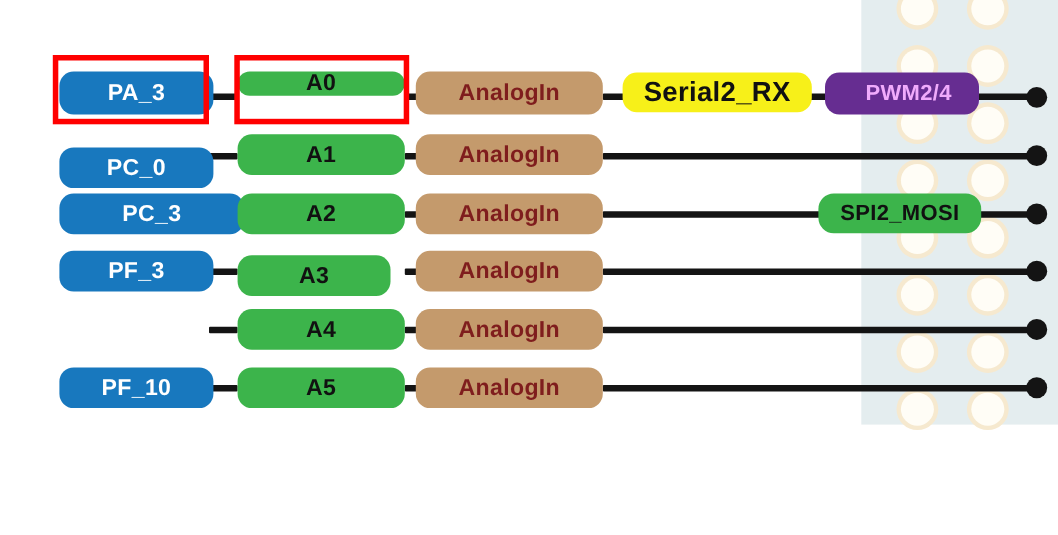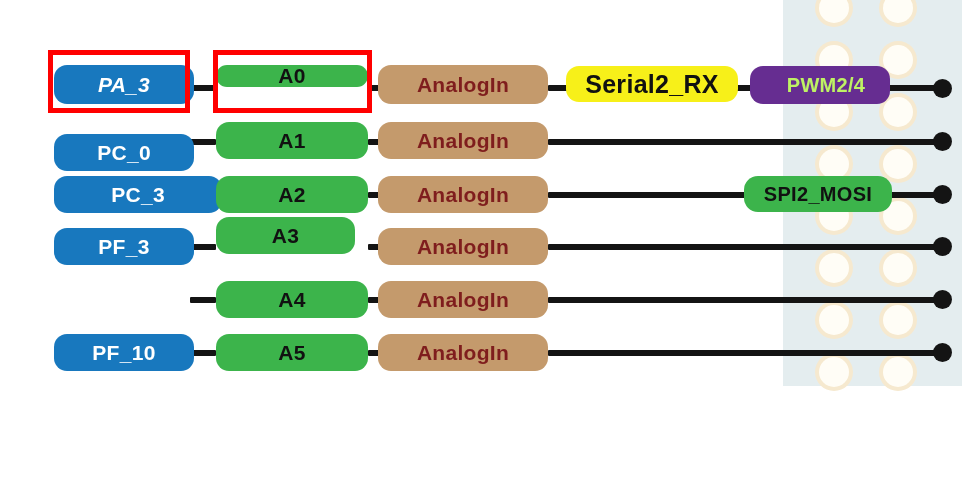--- a/index.html
+++ b/index.html
@@ -60,21 +60,21 @@
     border-radius: 13px;
     font-weight: bold;
     letter-spacing: 0.3px;
     white-space: nowrap;
     box-sizing: border-box;
   }
   .pill.port   { background: #1878be; color: #ffffff; font-size: 21px; }
   .pill.alias  { background: #3cb44b; color: #111111; font-size: 21px; }
   .pill.func   { background: #c49a6c; color: #7f1d1d; font-size: 21px; }
   .pill.serial { background: #f7f019; color: #111111; font-size: 25px; }
-  .pill.pwm    { background: #662d91; color: #bef264; font-size: 20px; padding-left: 12px; }
+  .pill.pwm    { background: #662d91; color: #f0abfc; font-size: 20px; padding-left: 12px; }
   .pill.spi    { background: #3cb44b; color: #111111; font-size: 20px; }
 
   
   .highlight-box {
     position: absolute;
     border: 5px solid #ff0000;
     box-sizing: border-box;
     background: transparent;
     pointer-events: none;
   }
@@ -103,21 +103,21 @@
     <div class="pad" style="left:100px; top:357px;"></div>
   </div>
 
   <div class="wire" style="left:190px; top:85px;  width:26px;"></div>
   <div class="wire" style="left:368px; top:85px;  width:22px;"></div>
   <div class="wire" style="left:548px; top:85px;  width:22px;"></div>
   <div class="wire" style="left:733px; top:85px;  width:22px;"></div>
   <div class="wire" style="left:884px; top:85px;  width:60px;"></div>
   <div class="pin-dot" style="left:933px; top:79px;"></div>
 
-  <div class="pill port" style="left:54px; top:65px; width:140px; height:39px;font-style:italic;">PA_3</div>
+  <div class="pill port" style="left:54px; top:65px; width:140px; height:39px;">PA_3</div>
   <div class="pill alias" style="left:216px; top:65px; width:152px; height:22px;">A0</div>
   <div class="pill func" style="left:378px; top:65px; width:170px; height:39px;">AnalogIn</div>
   <div class="pill serial" style="left:566px; top:66px; width:172px; height:36px;">Serial2_RX</div>
   <div class="pill pwm" style="left:750px; top:66px; width:140px; height:38px;">PWM2/4</div>
 
   <div class="wire" style="left:190px; top:139px; width:26px;"></div>
   <div class="wire" style="left:368px; top:139px; width:22px;"></div>
   <div class="wire" style="left:548px; top:139px; width:396px;"></div>
   <div class="pin-dot" style="left:933px; top:132px;"></div>
 
@@ -135,21 +135,21 @@
   <div class="pill alias" style="left:216px; top:176px; width:152px; height:37px;">A2</div>
   <div class="pill func" style="left:378px; top:176px; width:170px; height:37px;">AnalogIn</div>
   <div class="pill spi" style="left:744px; top:176px; width:148px; height:36px;border-radius:14px;">SPI2_MOSI</div>
 
   <div class="wire" style="left:190px; top:244px; width:26px;"></div>
   <div class="wire" style="left:368px; top:244px; width:22px;"></div>
   <div class="wire" style="left:548px; top:244px; width:396px;"></div>
   <div class="pin-dot" style="left:933px; top:237px;"></div>
 
   <div class="pill port" style="left:54px; top:228px; width:140px; height:37px;">PF_3</div>
-  <div class="pill alias" style="left:216px; top:217px; width:139px; height:37px;">A3</div>
+  <div class="pill alias" style="left:216px; top:232px; width:139px; height:37px;">A3</div>
   <div class="pill func" style="left:378px; top:228px; width:170px; height:37px;">AnalogIn</div>
 
   <div class="wire" style="left:190px; top:297px; width:26px;"></div>
   <div class="wire" style="left:368px; top:297px; width:22px;"></div>
   <div class="wire" style="left:548px; top:297px; width:396px;"></div>
   <div class="pin-dot" style="left:933px; top:290px;"></div>
 
   <div class="pill alias" style="left:216px; top:281px; width:152px; height:37px;">A4</div>
   <div class="pill func" style="left:378px; top:281px; width:170px; height:37px;">AnalogIn</div>
 

